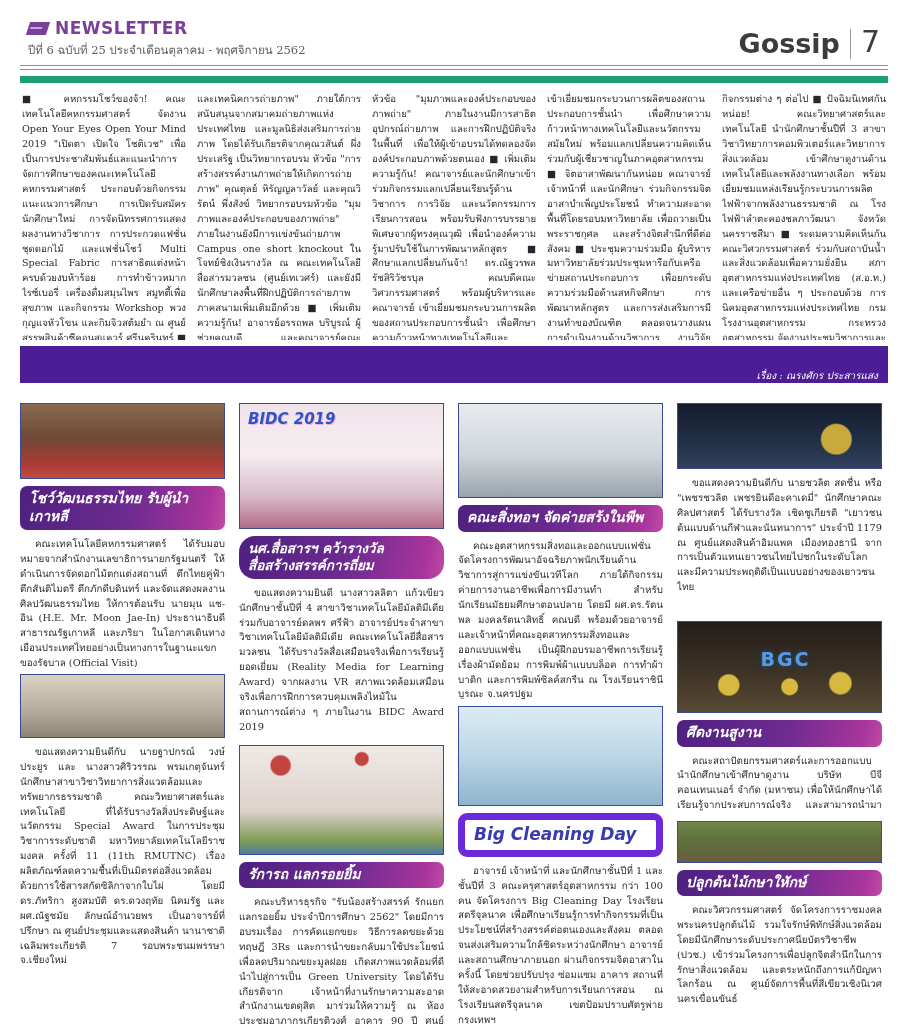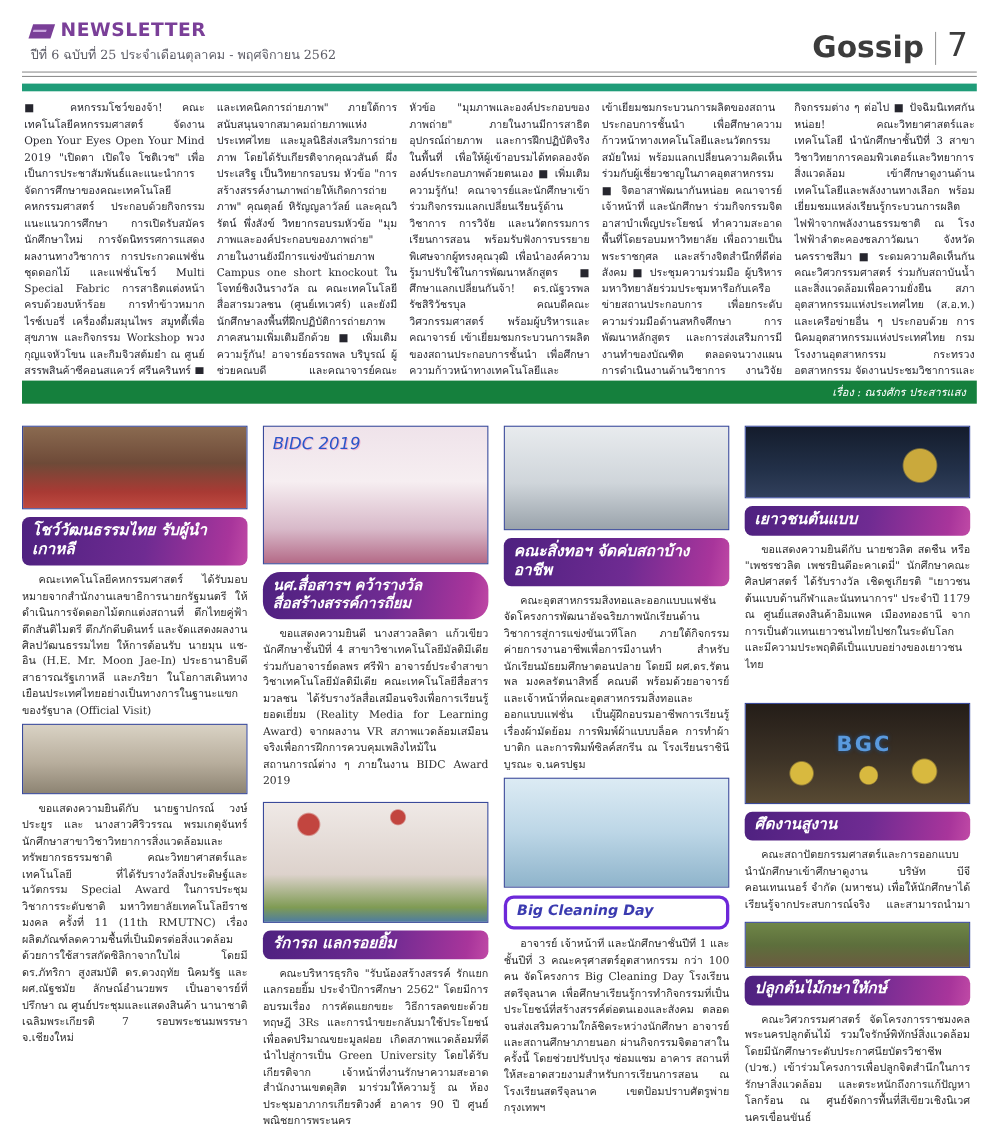--- a/index.html
+++ b/index.html
@@ -19,43 +19,43 @@
   .gossip { color:#3c3c3c; font-family:"DejaVu Sans", sans-serif; font-size:27px; font-weight:bold; }
   .gossip-sep { width:1px; height:30px; background:#9a9a9a; }
   .pageno { color:#3c3c3c; font-family:"DejaVu Sans", sans-serif; font-size:30px; }
   .dbl-rule { height:5px; border-top:1.5px solid #8f8f8f; border-bottom:1.5px solid #8f8f8f; }
 
   
   .gbox { margin-top:6px; }
   .gbar-top { height:7px; background:#1f9c78; }
   .gcols { display:flex; gap:11px; padding:9px 2px 6px 2px; height:263px; overflow:hidden; }
   .gcol { flex:1 1 0; font-size:9.6px; line-height:1.56; text-align:justify; color:#26262e; overflow:hidden; }
-  .gbar-bot { height:21px; background:#15803d; display:flex; align-items:center; justify-content:flex-end; padding-right:10px; }
+  .gbar-bot { height:37px; background:#4c1d95; display:flex; align-items:flex-end; justify-content:flex-end; padding-right:10px; }
   .credit { color:#ffffff; font-size:10px; font-style:italic; }
 
   
   .grid { display:flex; gap:14px; margin-top:20px; }
   .col { width:205px; display:flex; flex-direction:column; gap:7px; }
 
   .photo { width:100%; border:1px solid #3a4a9a; position:relative; overflow:hidden; flex:none; }
   .ph1 { height:76px;  background:linear-gradient(180deg,#8a6a50 0%,#6e4a38 45%,#a93a34 80%,#c04a40 100%); }
   .ph2 { height:126px; background:linear-gradient(180deg,#efe3ea 0%,#f6eef1 40%,#d8b9c9 75%,#b46a87 100%); }
   .ph3 { height:95px;  background:linear-gradient(180deg,#e8ebee 0%,#cfd5da 55%,#9aa3ab 100%); }
   .ph4 { height:66px;  background:radial-gradient(circle at 78% 55%, #caa93c 0 9%, transparent 10%),linear-gradient(180deg,#141c2c 0%,#223048 60%,#31405c 100%); }
   .ph5 { height:64px;  background:linear-gradient(180deg,#d9d2c4 0%,#b8ae9d 55%,#8d8473 100%); }
   .ph6 { height:110px; background:radial-gradient(circle at 20% 18%, #c2453f 0 5%, transparent 6%),radial-gradient(circle at 60% 12%, #c2453f 0 4%, transparent 5%),linear-gradient(180deg,#efe9e6 0%,#ddd2cc 60%,#7f9b54 88%,#4e7da0 100%); }
   .ph7 { height:100px; background:linear-gradient(180deg,#dcebf4 0%,#bcd6e6 50%,#8fb4cb 100%); }
   .ph8 { height:92px;  background:radial-gradient(circle at 25% 70%, #d8b93f 0 6%, transparent 7%),radial-gradient(circle at 55% 72%, #d8b93f 0 6%, transparent 7%),radial-gradient(circle at 80% 68%, #d8b93f 0 6%, transparent 7%),linear-gradient(180deg,#241d18 0%,#3c3226 55%,#584a33 100%); }
   .ph9 { height:42px;  background:linear-gradient(180deg,#6f8648 0%,#5d6f3c 50%,#6b5b40 100%); }
-  .ph-label-bidc { position:absolute; top:6px; left:8px; color:#2b55c8; font-family:"DejaVu Sans", sans-serif; font-weight:normal; font-style:italic; font-size:15px; text-shadow:1px 1px 0 #f0b6cf; }
+  .ph-label-bidc { position:absolute; top:6px; left:8px; color:#2b55c8; font-family:"DejaVu Sans", sans-serif; font-weight:bold; font-style:italic; font-size:15px; text-shadow:1px 1px 0 #f0b6cf; }
   .ph-label-bgc { position:absolute; top:26px; left:0; right:0; text-align:center; color:#5a9ade; font-family:"DejaVu Sans", sans-serif; font-weight:bold; font-size:19px; letter-spacing:2px; text-shadow:0 0 4px #1d4f8a;margin-left:12px; }
 
   .banner { flex:none; border-radius:7px; background:linear-gradient(100deg,#4e2180 0%,#6f2b92 55%,#a8359b 90%,#c04aa6 100%); color:#ffffff; font-style:italic; font-weight:bold; font-size:14px; padding:4px 9px 5px 9px; line-height:1.25; }
   .banner.two-line { font-size:13.5px;border-radius:16px; }
-  .banner.white { background:#ffffff; border:3px solid #6d28d9; color:#3b3bb0; font-family:"DejaVu Sans", sans-serif; font-size:13px; border-radius:9px; }
+  .banner.white { background:#ffffff; border:7px solid #6d28d9; color:#3b3bb0; font-family:"DejaVu Sans", sans-serif; font-size:17px; border-radius:9px; }
 
   .body-txt { font-size:9.8px; line-height:1.52; text-align:justify; color:#2b2b2b; overflow:hidden; }
   .body-txt p { text-indent:15px; }
 </style>
 </head>
 <body>
 
 <div class="page">
 
   <div class="hdr">
@@ -115,34 +115,33 @@
         </div>
       <div class="photo ph6"></div>
       <div class="banner">รัการถ แลกรอยยิ้ม</div>
       <div class="body-txt" style="height:168px">
           <p>คณะบริหารธุรกิจ "รับน้องสร้างสรรค์ รักแยก แลกรอยยิ้ม ประจำปีการศึกษา 2562" โดยมีการอบรมเรื่อง การคัดแยกขยะ วิธีการลดขยะด้วยทฤษฎี 3Rs และการนำขยะกลับมาใช้ประโยชน์ เพื่อลดปริมาณขยะมูลฝอย เกิดสภาพแวดล้อมที่ดีนำไปสู่การเป็น Green University โดยได้รับเกียรติจาก เจ้าหน้าที่งานรักษาความสะอาด สำนักงานเขตดุสิต มาร่วมให้ความรู้ ณ ห้องประชุมอาภากรเกียรติวงศ์ อาคาร 90 ปี ศูนย์พณิชยการพระนคร</p>
         </div>
     </div>
 
     <div class="col">
       <div class="photo ph3"></div>
-      <div class="banner">คณะสิ่งทอฯ จัดค่บสถาบ้างอาชีพ</div>
+      <div class="banner">คณะสิ่งทอฯ จัดค่ายสร้งในพีพ</div>
       <div class="body-txt" style="height:160px">
           <p>คณะอุตสาหกรรมสิ่งทอและออกแบบแฟชั่น จัดโครงการพัฒนาอัจฉริยภาพนักเรียนด้านวิชาการสู่การแข่งขันเวทีโลก ภายใต้กิจกรรมค่ายการงานอาชีพเพื่อการมีงานทำ สำหรับนักเรียนมัธยมศึกษาตอนปลาย โดยมี ผศ.ดร.รัตนพล มงคลรัตนาสิทธิ์ คณบดี พร้อมด้วยอาจารย์และเจ้าหน้าที่คณะอุตสาหกรรมสิ่งทอและออกแบบแฟชั่น เป็นผู้ฝึกอบรมอาชีพการเรียนรู้เรื่องผ้ามัดย้อม การพิมพ์ผ้าแบบบล็อค การทำผ้าบาติก และการพิมพ์ซิลค์สกรีน ณ โรงเรียนราชินีบูรณะ จ.นครปฐม</p>
         </div>
       <div class="photo ph7"></div>
       <div class="banner white">Big Cleaning Day</div>
       <div class="body-txt" style="height:170px">
           <p>อาจารย์ เจ้าหน้าที่ และนักศึกษาชั้นปีที่ 1 และชั้นปีที่ 3 คณะครุศาสตร์อุตสาหกรรม กว่า 100 คน จัดโครงการ Big Cleaning Day โรงเรียนสตรีจุลนาค เพื่อศึกษาเรียนรู้การทำกิจกรรมที่เป็นประโยชน์ที่สร้างสรรค์ต่อตนเองและสังคม ตลอดจนส่งเสริมความใกล้ชิดระหว่างนักศึกษา อาจารย์ และสถานศึกษาภายนอก ผ่านกิจกรรมจิตอาสาในครั้งนี้ โดยช่วยปรับปรุง ซ่อมแซม อาคาร สถานที่ ให้สะอาดสวยงามสำหรับการเรียนการสอน ณ โรงเรียนสตรีจุลนาค เขตป้อมปราบศัตรูพ่าย กรุงเทพฯ</p>
         </div>
     </div>
 
     <div class="col">
       <div class="photo ph4"></div>
-      <div class="banner">เยาวชนต้นแบบ</div>
       <div class="body-txt" style="height:138px">
           <p>ขอแสดงความยินดีกับ นายชวลิต สดชื่น หรือ "เพชรชวลิต เพชรยินดีอะคาเดมี่" นักศึกษาคณะศิลปศาสตร์ ได้รับรางวัล เชิดชูเกียรติ "เยาวชนต้นแบบด้านกีฬาและนันทนาการ" ประจำปี 1179 ณ ศูนย์แสดงสินค้าอิมแพค เมืองทองธานี จากการเป็นตัวแทนเยาวชนไทยไปชกในระดับโลก และมีความประพฤติดีเป็นแบบอย่างของเยาวชนไทย</p>
         </div>
       <div class="photo ph8">
         <span class="ph-label-bgc">BGC</span>
       </div>
       <div class="banner">ศึดงานสูงาน</div>
       <div class="body-txt" style="height:60px">
           <p>คณะสถาปัตยกรรมศาสตร์และการออกแบบ นำนักศึกษาเข้าศึกษาดูงาน บริษัท บีจีคอนเทนเนอร์ จำกัด (มหาชน) เพื่อให้นักศึกษาได้เรียนรู้จากประสบการณ์จริง และสามารถนำมาปรับใช้ในการเรียนต่อไป</p>
         </div>

